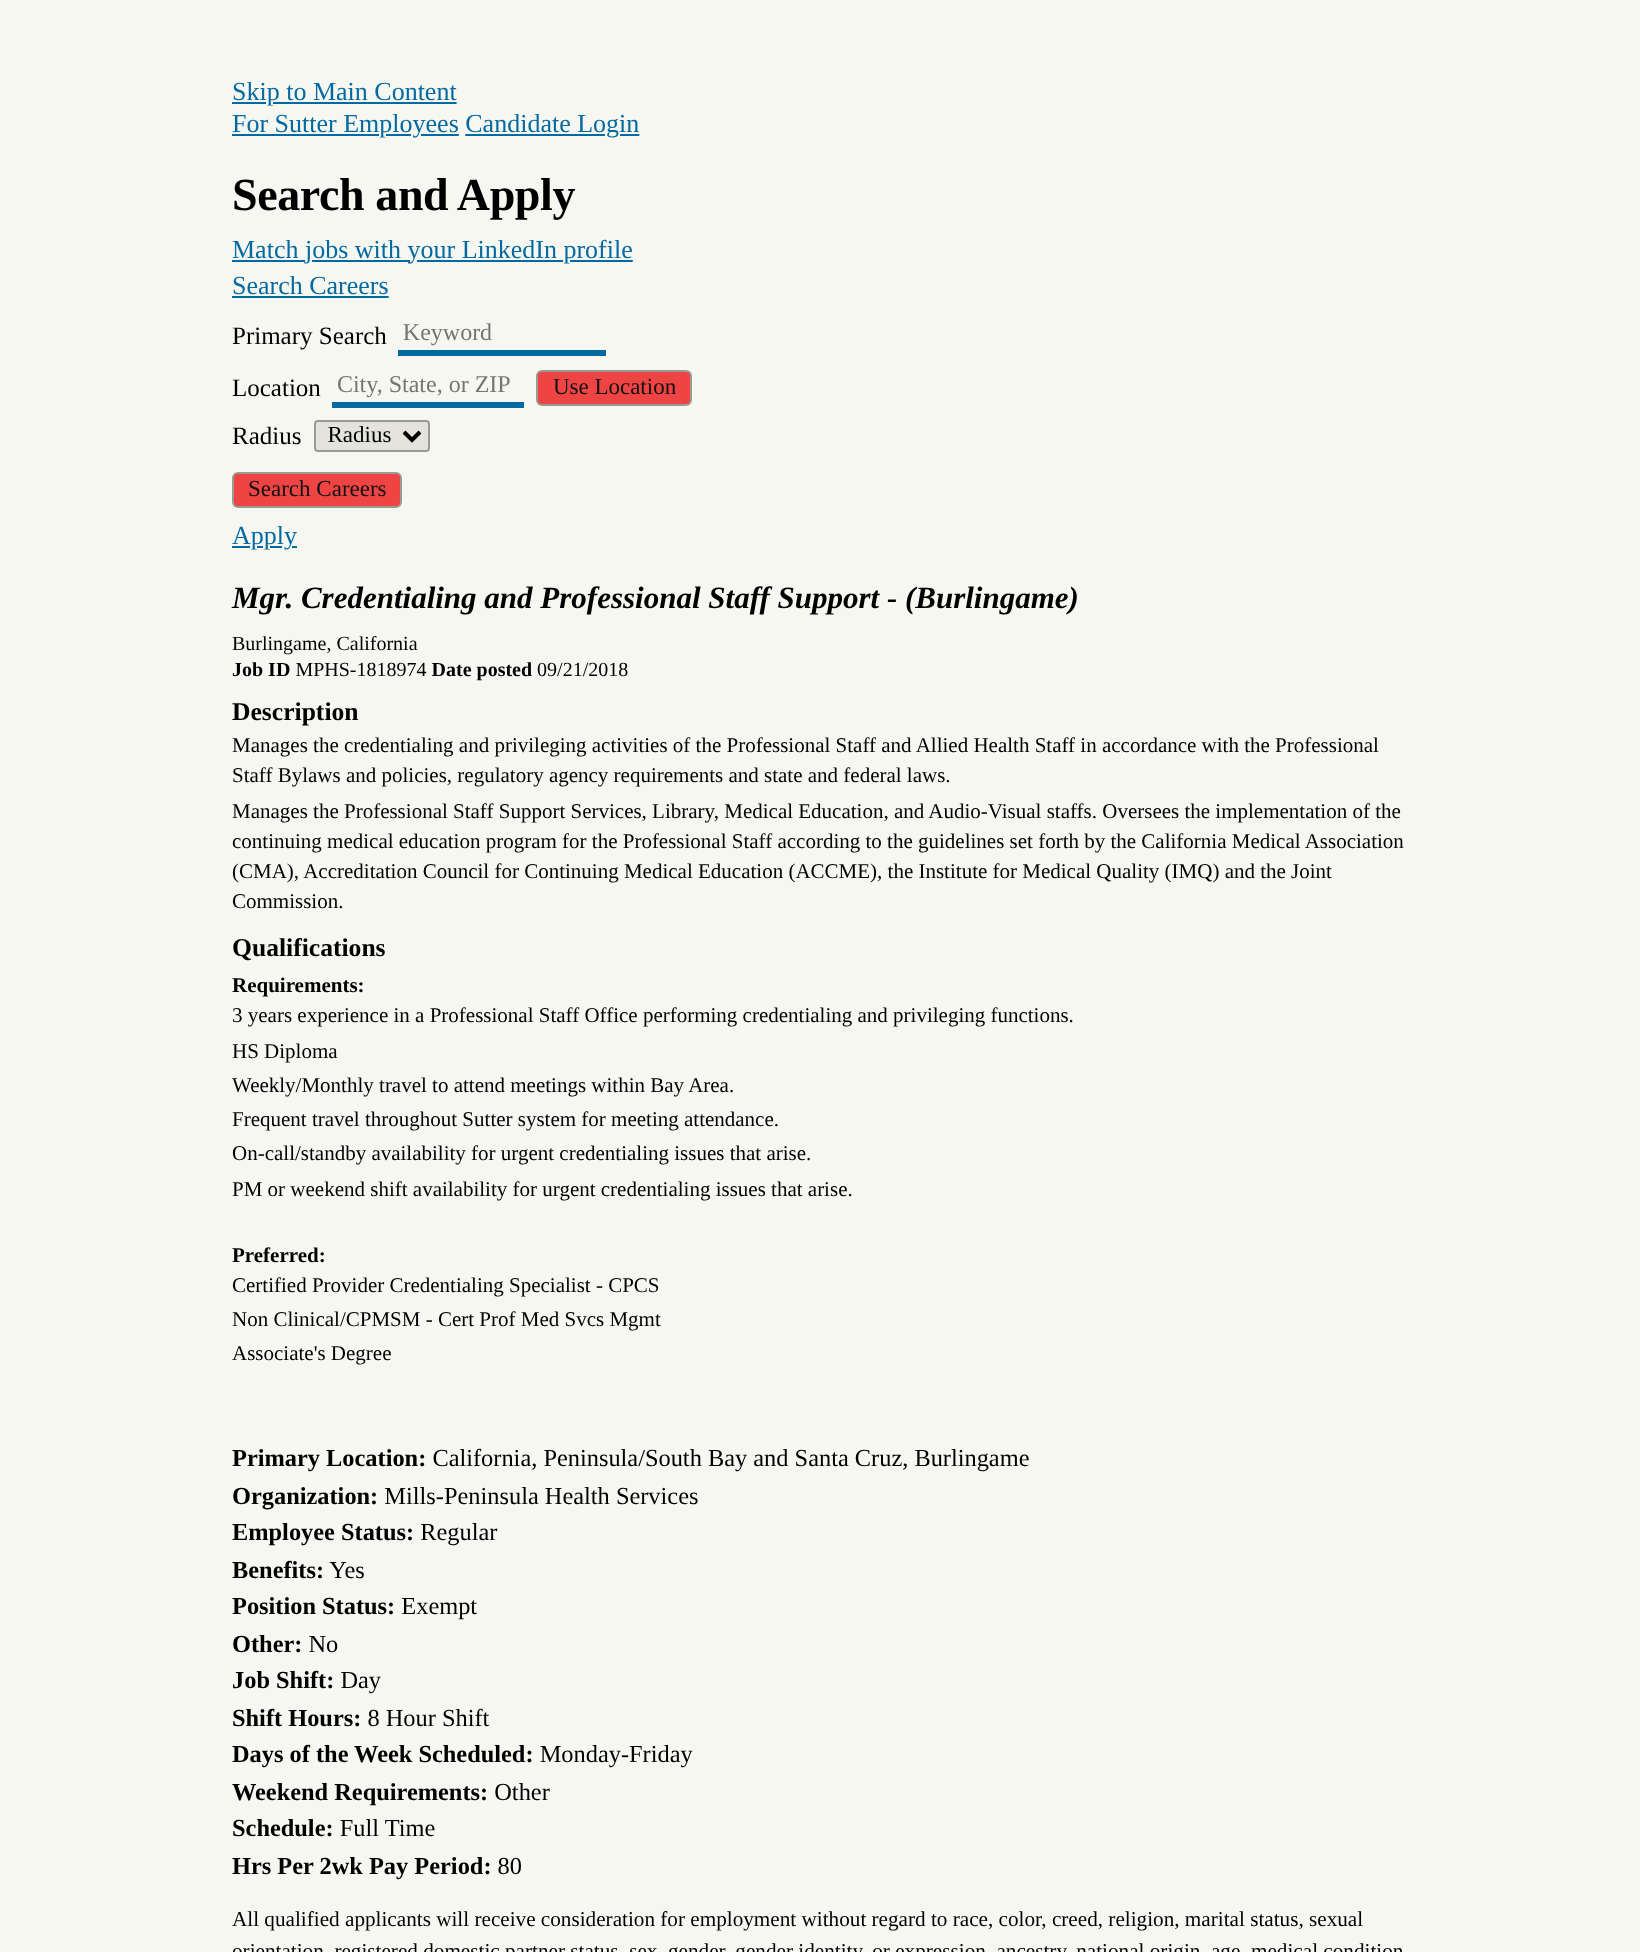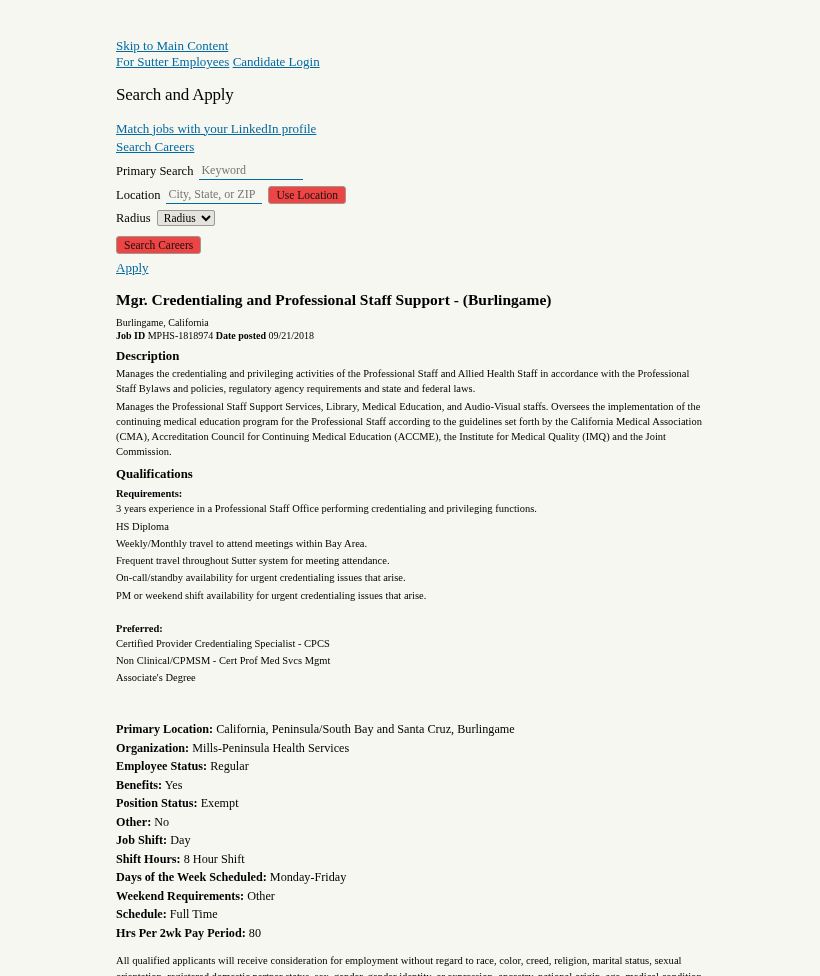--- a/index.html
+++ b/index.html
@@ -26,47 +26,48 @@
     color: #0369a1;
     text-decoration: underline;
     cursor: pointer;
   }
   .skiplinks {
     margin: 0 0 2px 0;
     line-height: 1.25;
   }
   .skiplinks div { margin: 0; }
   h1.page-title {
-    font-size: 17px;
-    font-weight: normal;
-    margin: 14px 0 16px 0;
+    font-size: 23px;
+    font-weight: bold;
+    margin: 14px 0 6px 0;
     letter-spacing: -0.2px;
   }
   h2.job-title {
     font-size: 15.5px;
     font-weight: bold;
     margin: 14px 0 8px 0;
+    font-style: italic;
   }
   .linkline { margin: 2px 0; line-height: 1.3; }
   .search-row {
     display: flex;
     align-items: center;
     margin: 6px 0;
     gap: 6px;
   }
   .search-label {
     font-size: 12.5px;
     min-width: 0;
   }
   input[type="text"] {
     font-family: "Liberation Serif", serif;
     font-size: 12px;
     color: #777;
     border: none;
-    border-bottom: 1px solid #0369a1;
+    border-bottom: 3px solid #0369a1;
     background: transparent;
     padding: 1px 2px;
     outline: none;
   }
   input.keyword { width: 100px; }
   input.location { width: 92px; }
   button, .btn {
     font-family: "Liberation Serif", serif;
     font-size: 11.5px;
     background: #ef4444;

